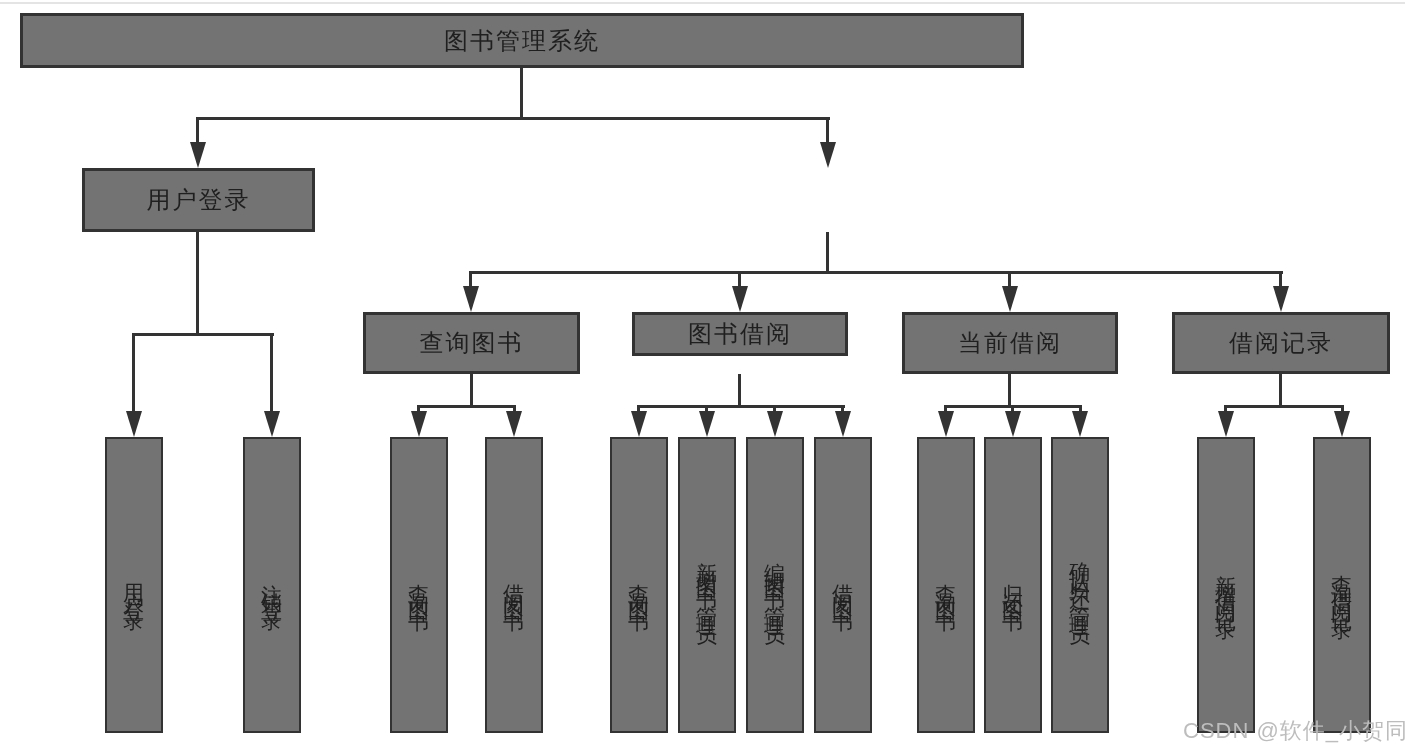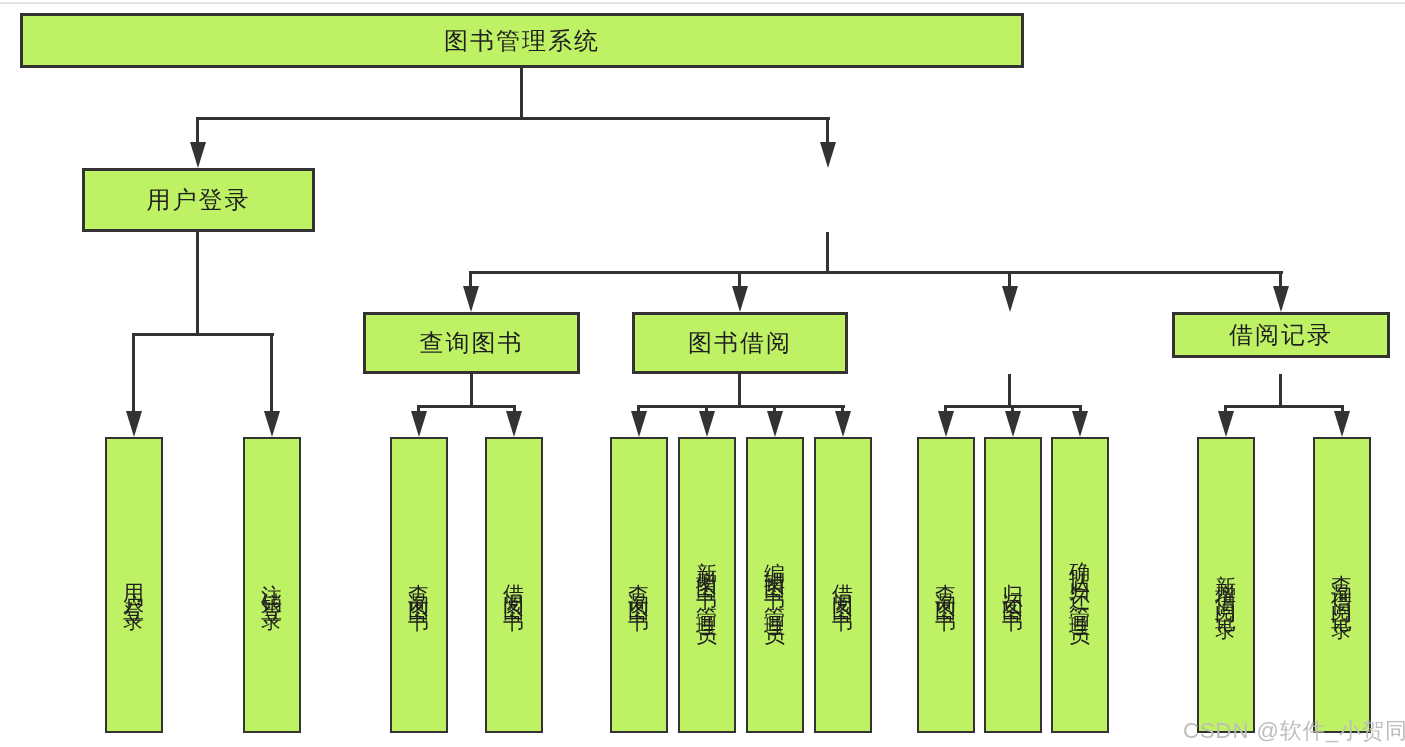--- a/index.html
+++ b/index.html
@@ -12,21 +12,21 @@
     position:relative;
     width:1405px;
     height:747px;
     background:#ffffff;
     overflow:hidden;
     font-family:"Liberation Sans","DejaVu Sans",sans-serif;
     color:var(--text);
   }
   .box{
     position:absolute;
-    background:#bef264;
+    background:#737373;
     border:3px solid var(--line);
     display:flex;
     align-items:center;
     justify-content:center;
   }
   .box.h{ font-size:24px; letter-spacing:2px; }
   .box.leaf{
     width:58px;
     height:296px;
     top:437px;
@@ -100,24 +100,27 @@
   <div class="vline" style="left:1008px;top:271px;height:18px;"></div>
   <div class="vline" style="left:1279px;top:271px;height:18px;"></div>
   <div class="ah" style="left:463px;top:286px;"></div>
   <div class="ah" style="left:732px;top:286px;"></div>
   <div class="ah" style="left:1002px;top:286px;"></div>
   <div class="ah" style="left:1273px;top:286px;"></div>
 
   <div class="box h" style="left:363px;top:312px;width:217px;height:62px;">
     <span>查询图书</span>
   </div>
-  <div class="box h" style="left:632px;top:312px;width:216px;height:62px;font-family:Liberation Serif, serif;">
+  <div class="box h" style="left:632px;top:312px;width:216px;height:44px;font-family:Liberation Serif, serif;">
     <span>图书借阅</span>
   </div>
-  <div class="box h" style="left:1172px;top:312px;width:218px;height:46px;">
+  <div class="box h" style="left:902px;top:312px;width:216px;height:62px;">
+    <span>当前借阅</span>
+  </div>
+  <div class="box h" style="left:1172px;top:312px;width:218px;height:62px;">
     <span>借阅记录</span>
   </div>
 
   <div class="vline" style="left:470px;top:374px;height:33px;"></div>
   <div class="hline" style="left:417px;top:405px;width:99px;"></div>
   <div class="vline" style="left:417px;top:405px;height:10px;"></div>
   <div class="vline" style="left:513px;top:405px;height:10px;"></div>
   <div class="ah" style="left:411px;top:411px;"></div>
   <div class="ah" style="left:506px;top:411px;"></div>
 

